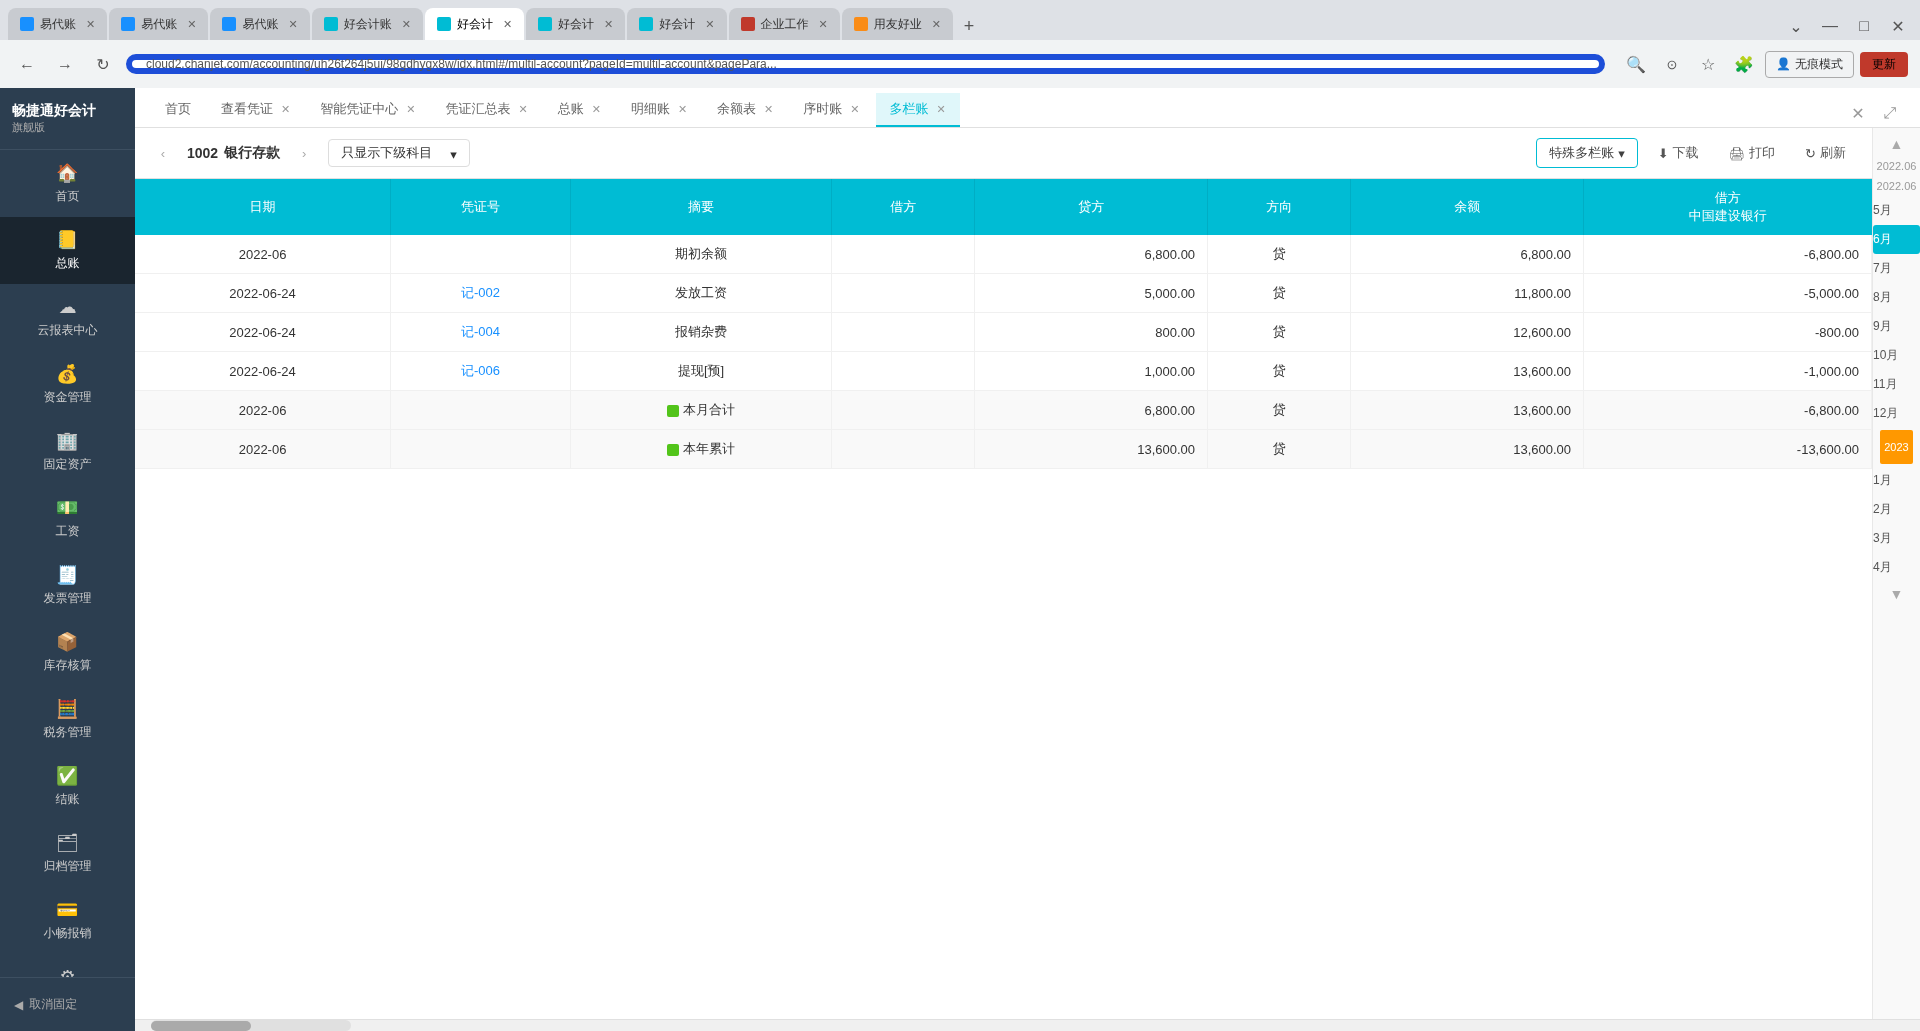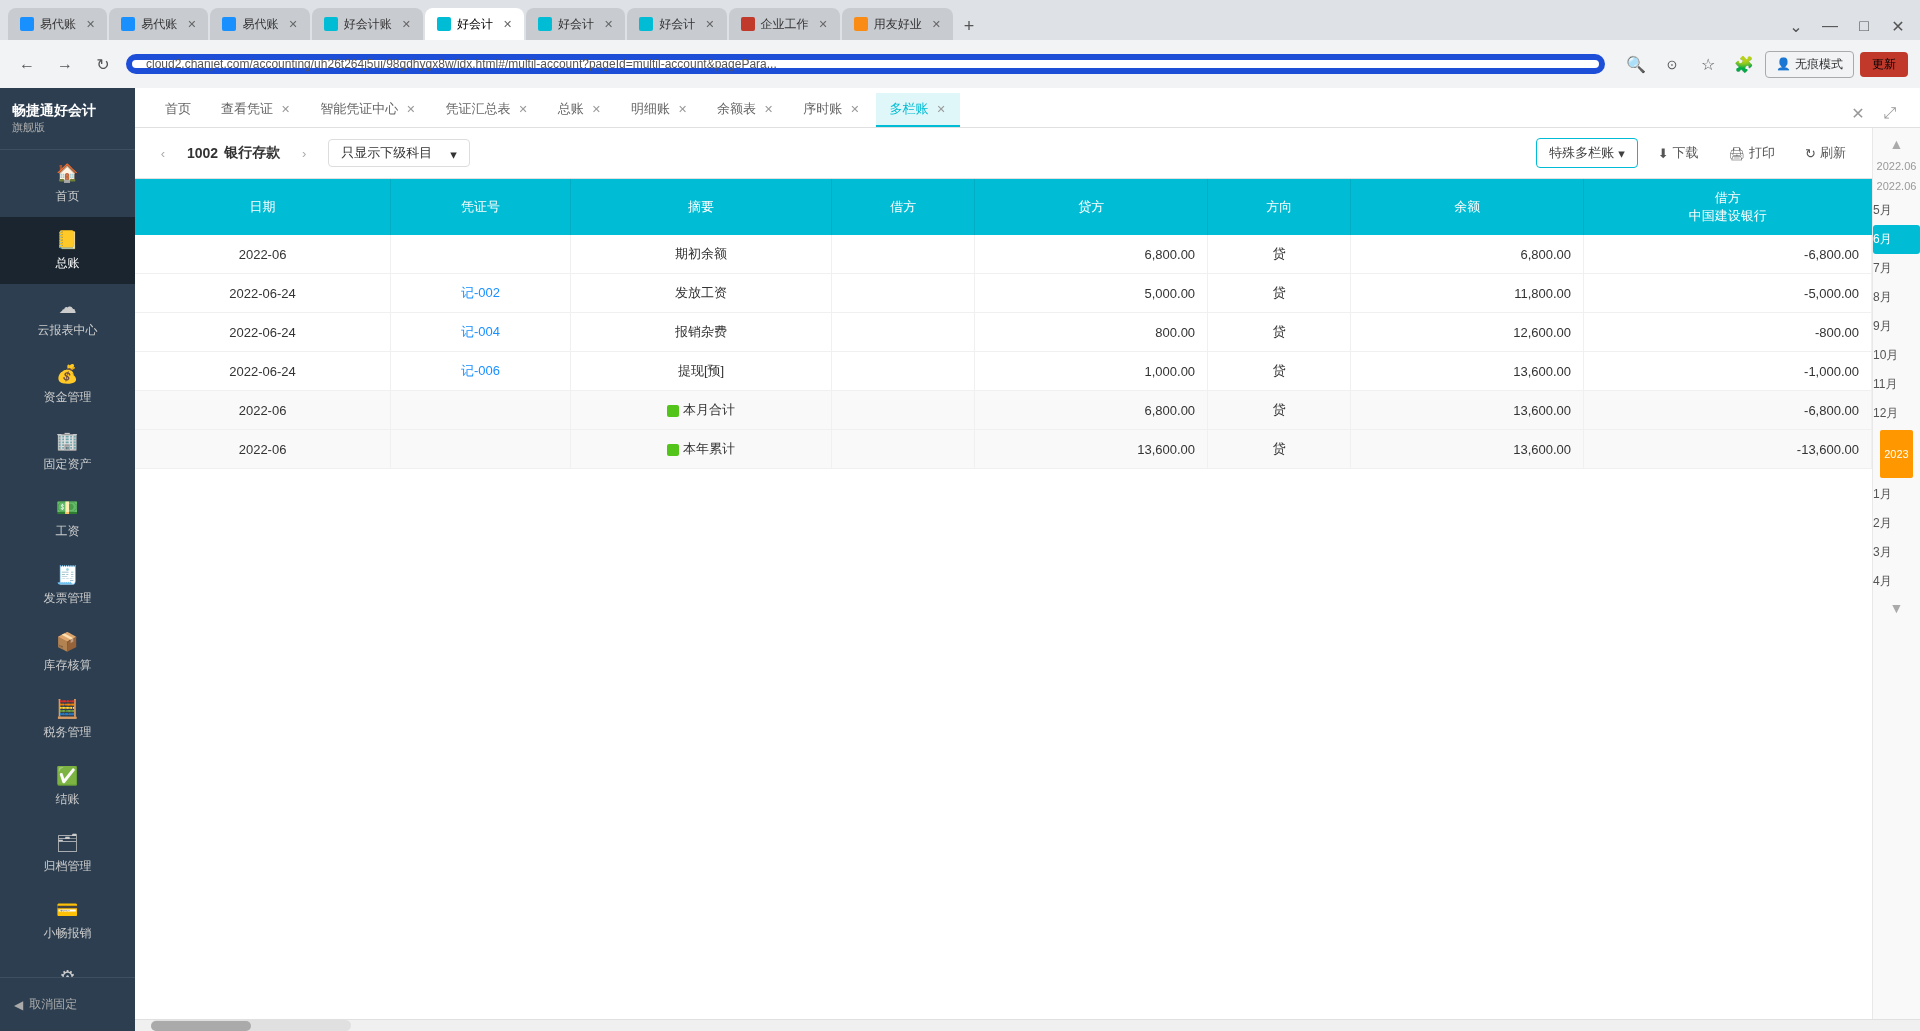--- a/index.html
+++ b/index.html
@@ -80,21 +80,21 @@
     .ledger-table tbody td.text-right { text-align: right; }
     .ledger-table tbody td.link { color: #1890ff; cursor: pointer; }
     .ledger-table .summary-row td { background: #f9f9f9; }
     .green-dot { width: 12px; height: 12px; background: #52c41a; border-radius: 2px; display: inline-block; margin-right: 4px; vertical-align: middle; }
 
     
     .right-timeline { width: 48px; background: #f9f9f9; border-left: 1px solid #e8e8e8; display: flex; flex-direction: column; align-items: center; padding: 4px 0; overflow-y: auto; }
     .timeline-year { font-size: 11px; color: #999; padding: 4px 0; width: 100%; text-align: center; }
     .timeline-month { font-size: 12px; color: #555; padding: 6px 0; cursor: pointer; width: 100%; text-align: left; }
     .timeline-month.active { color: #fff; background: #00bcd4; border-radius: 3px; }
-    .timeline-year-badge { font-size: 11px; background: #ff9800; color: #fff; padding: 18px 4px; border-radius: 2px; margin: 2px auto; cursor: pointer; }
+    .timeline-year-badge { font-size: 11px; background: #ff9800; color: #fff; padding: 11px 4px; border-radius: 2px; margin: 2px auto; cursor: pointer; }
     .timeline-arrow { font-size: 14px; color: #aaa; cursor: pointer; padding: 4px 0; }
 
     
     .bottom-scrollbar { height: 12px; background: #f0f0f0; border-top: 1px solid #e0e0e0; }
     .scrollbar-track { height: 100%; background: #e0e0e0; border-radius: 6px; width: 200px; margin: 0 16px; position: relative; }
     .scrollbar-thumb { position: absolute; left: 0; top: 1px; height: 10px; width: 100px; background: #aaa; border-radius: 6px; }
 
     
     .fav-blue { background: #1890ff; }
     .fav-teal { background: #00bcd4; }

